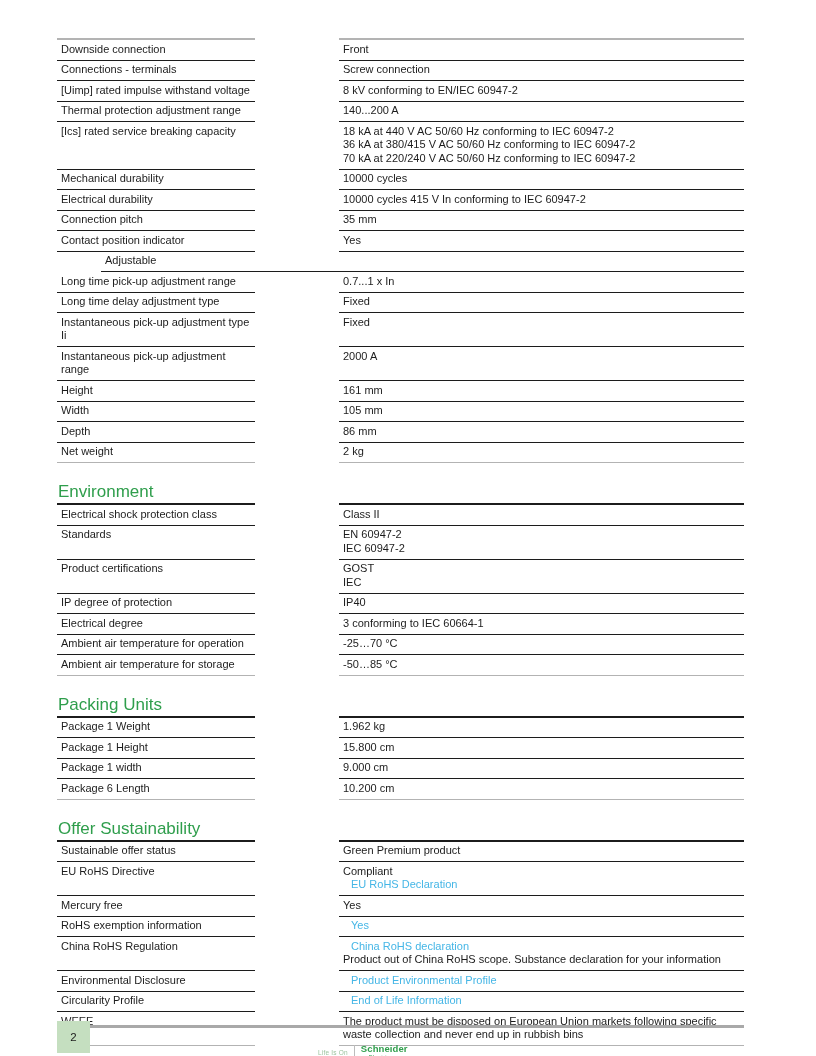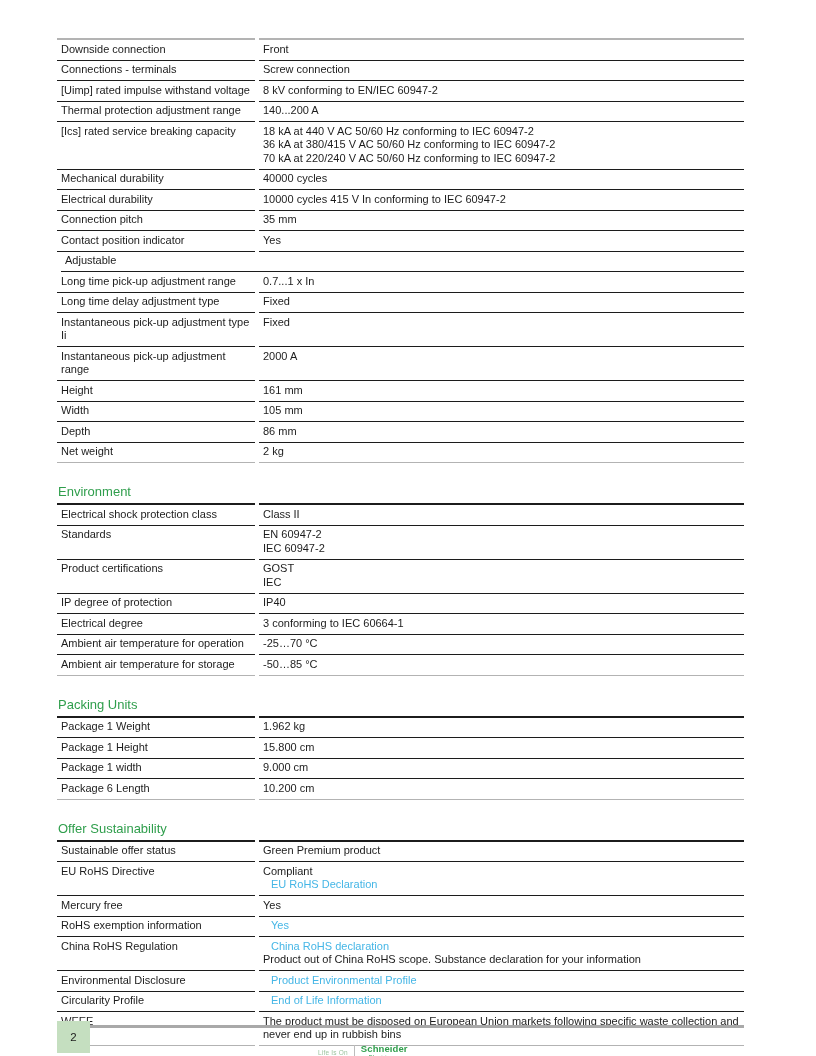--- a/index.html
+++ b/index.html
@@ -5,27 +5,27 @@
   html,body { margin:0; padding:0; background:#ffffff; }
   .page {
     position:relative; width:816px; height:1056px; margin:0 auto;
     background:#ffffff; overflow:hidden;
     font-family:"Liberation Sans","DejaVu Sans",sans-serif;
     font-size:11px; color:#1c1c1c;
   }
   .content { position:absolute; top:38px; left:57px; width:687px; }
 
   .section-heading {
-    font-size:13px; font-weight:400; color:#2f9e4c;
+    font-size:17px; font-weight:400; color:#2f9e4c;
     margin:20px 0 3px 1px; line-height:17px;
   }
   .spec-section:first-child .spec-table { margin-top:0; }
 
   .spec-table { width:100%; }
-  .row { display:flex; align-items:stretch; }
+  .row { display:flex; align-items:stretch;gap:40px; }
   .cell-label {
     width:198px; box-sizing:border-box; padding:2.5px 2px 3.5px 4px;
     line-height:13.5px; border-bottom:1.4px solid #1c1c1c;
   }
   .cell-gap { width:4px; }
   .cell-value {
     flex:1; box-sizing:border-box; padding:2.5px 2px 3.5px 4px;
     line-height:13.5px; border-bottom:1.4px solid #1c1c1c;
   }
   .row.last .cell-label, .row.last .cell-value { border-bottom:1.2px solid #b3b3b3; }
@@ -98,21 +98,21 @@
             <div class="cell-value">
               <div class="value-line">18 kA at 440 V AC 50/60 Hz conforming to IEC 60947-2</div>
               <div class="value-line">36 kA at 380/415 V AC 50/60 Hz conforming to IEC 60947-2</div>
               <div class="value-line">70 kA at 220/240 V AC 50/60 Hz conforming to IEC 60947-2</div>
             </div>
           </div>
           <div class="row">
             <div class="cell-label">Mechanical durability</div>
             <div class="cell-gap"></div>
             <div class="cell-value">
-              <div class="value-line">40000 cycles</div>
+              <div class="value-line">10000 cycles</div>
             </div>
           </div>
           <div class="row">
             <div class="cell-label">Electrical durability</div>
             <div class="cell-gap"></div>
             <div class="cell-value">
               <div class="value-line">10000 cycles 415 V In conforming to IEC 60947-2</div>
             </div>
           </div>
           <div class="row">

